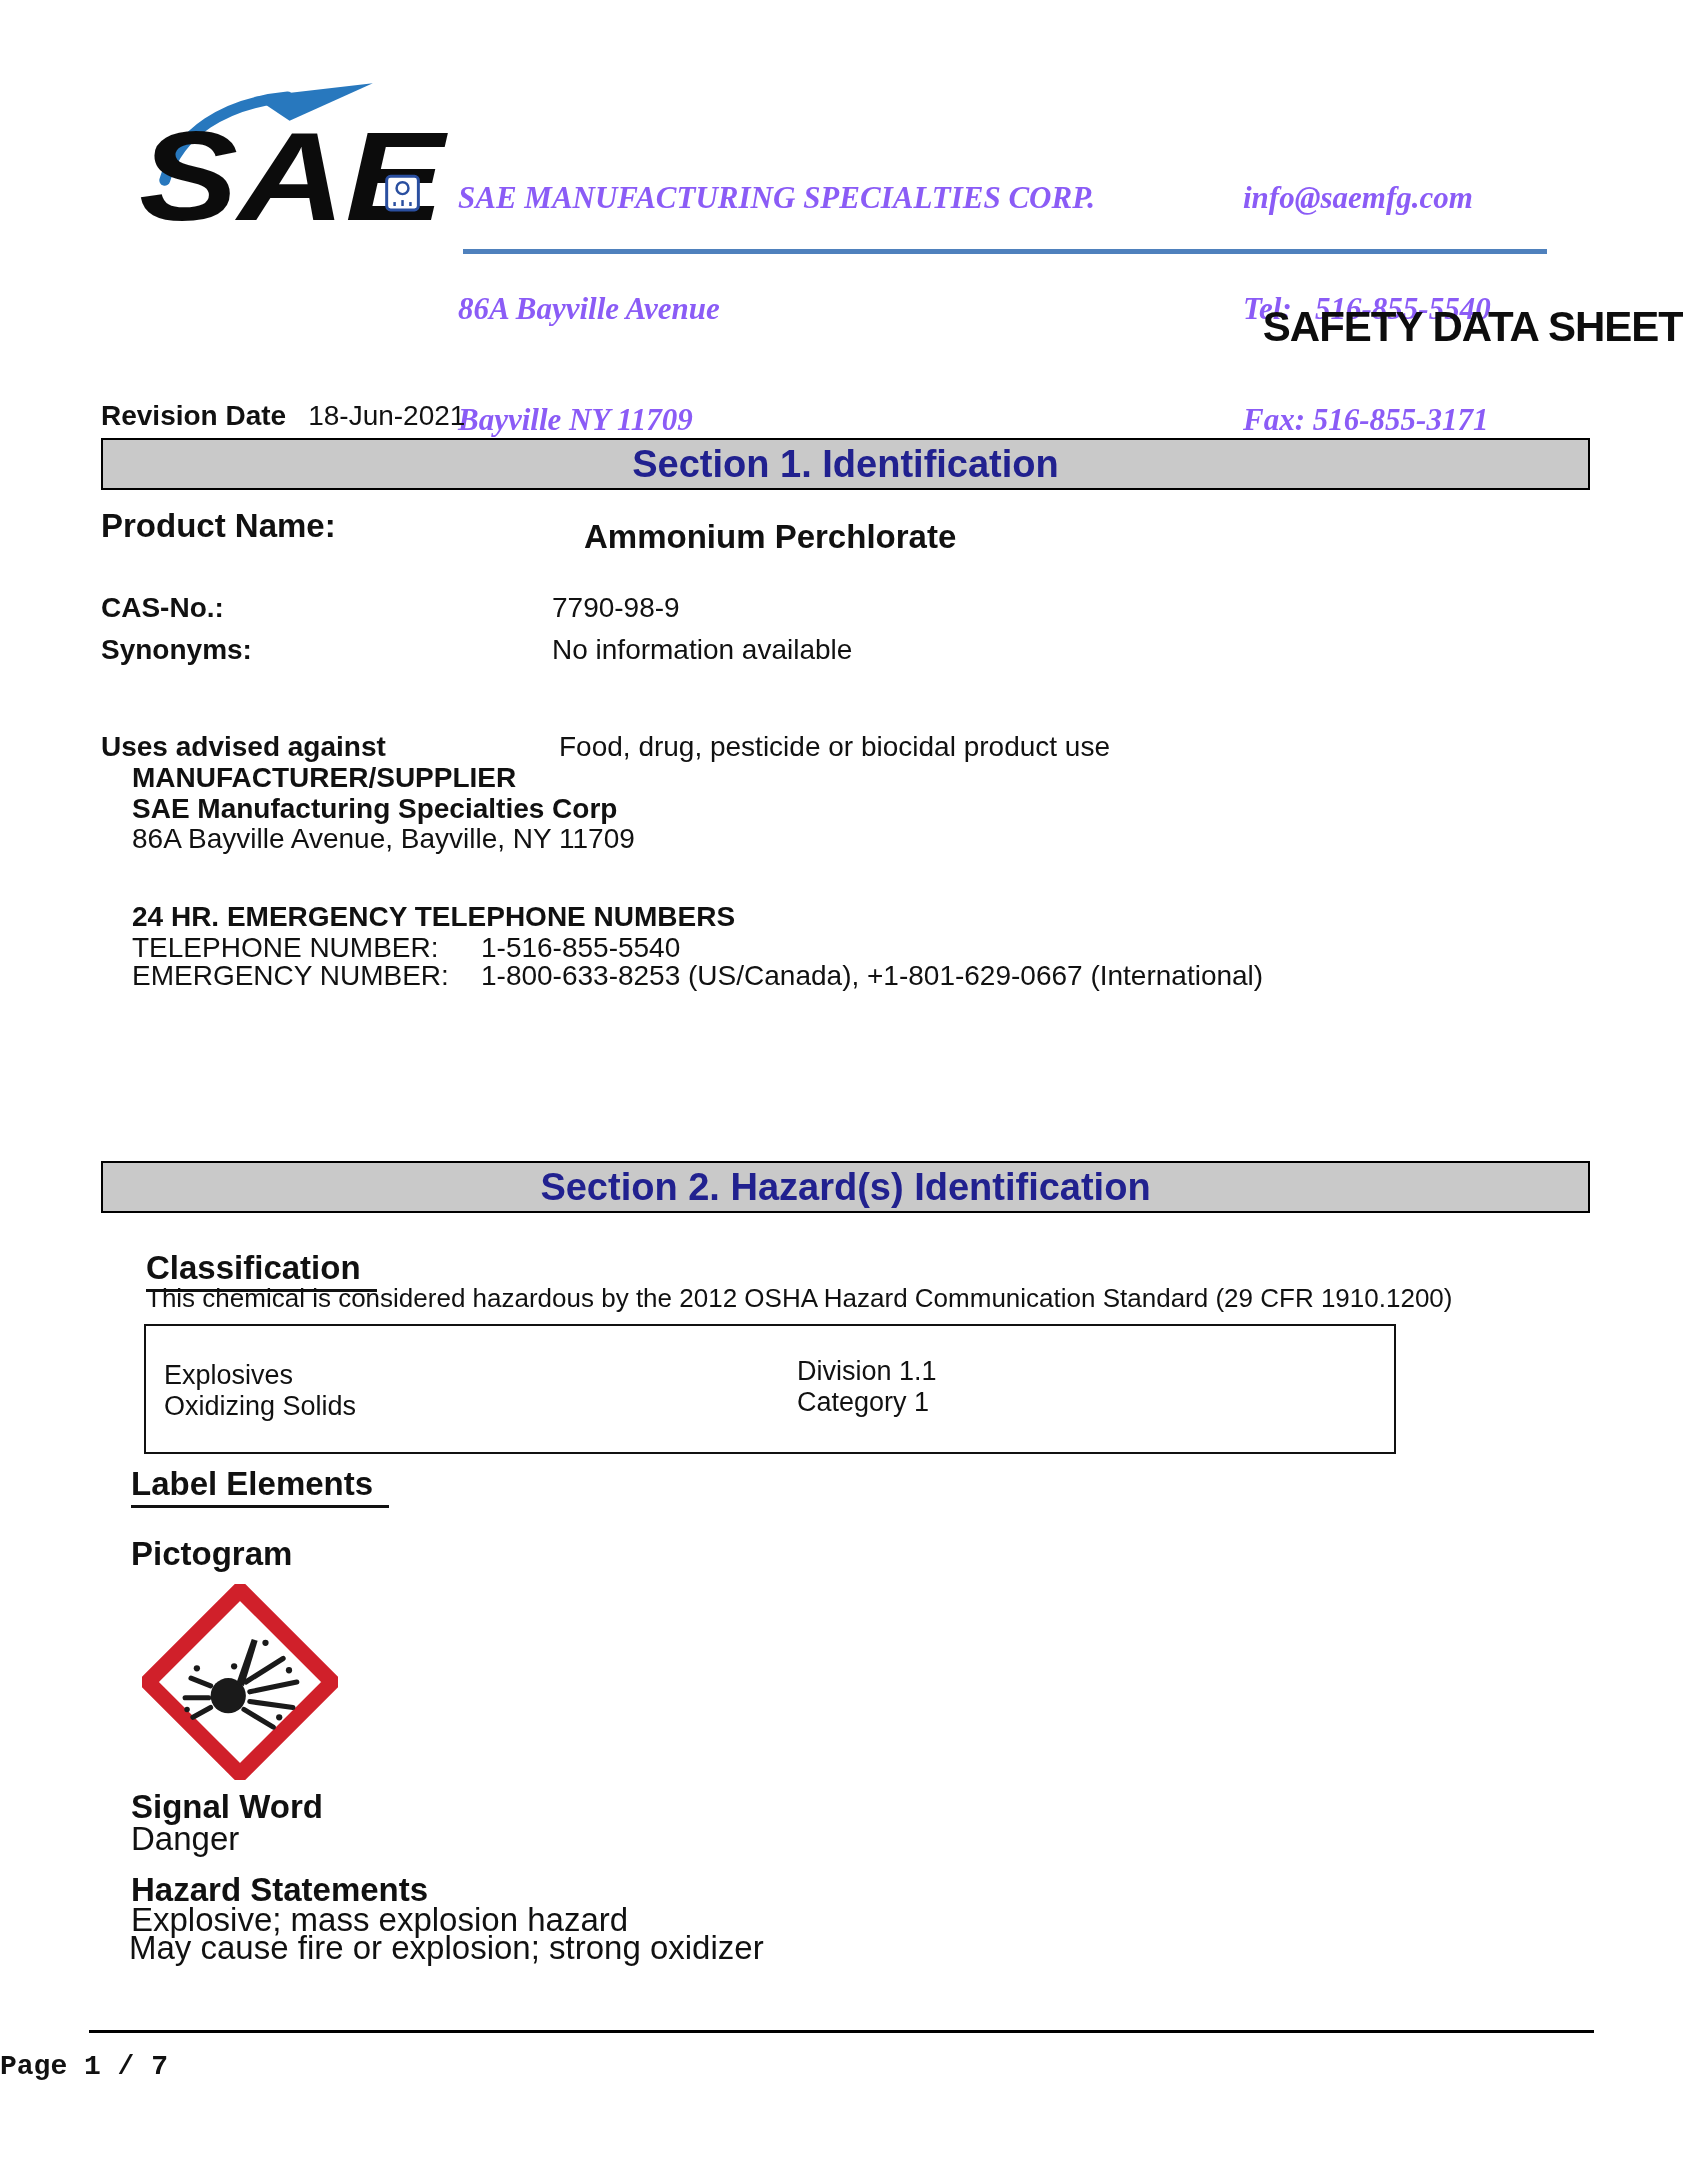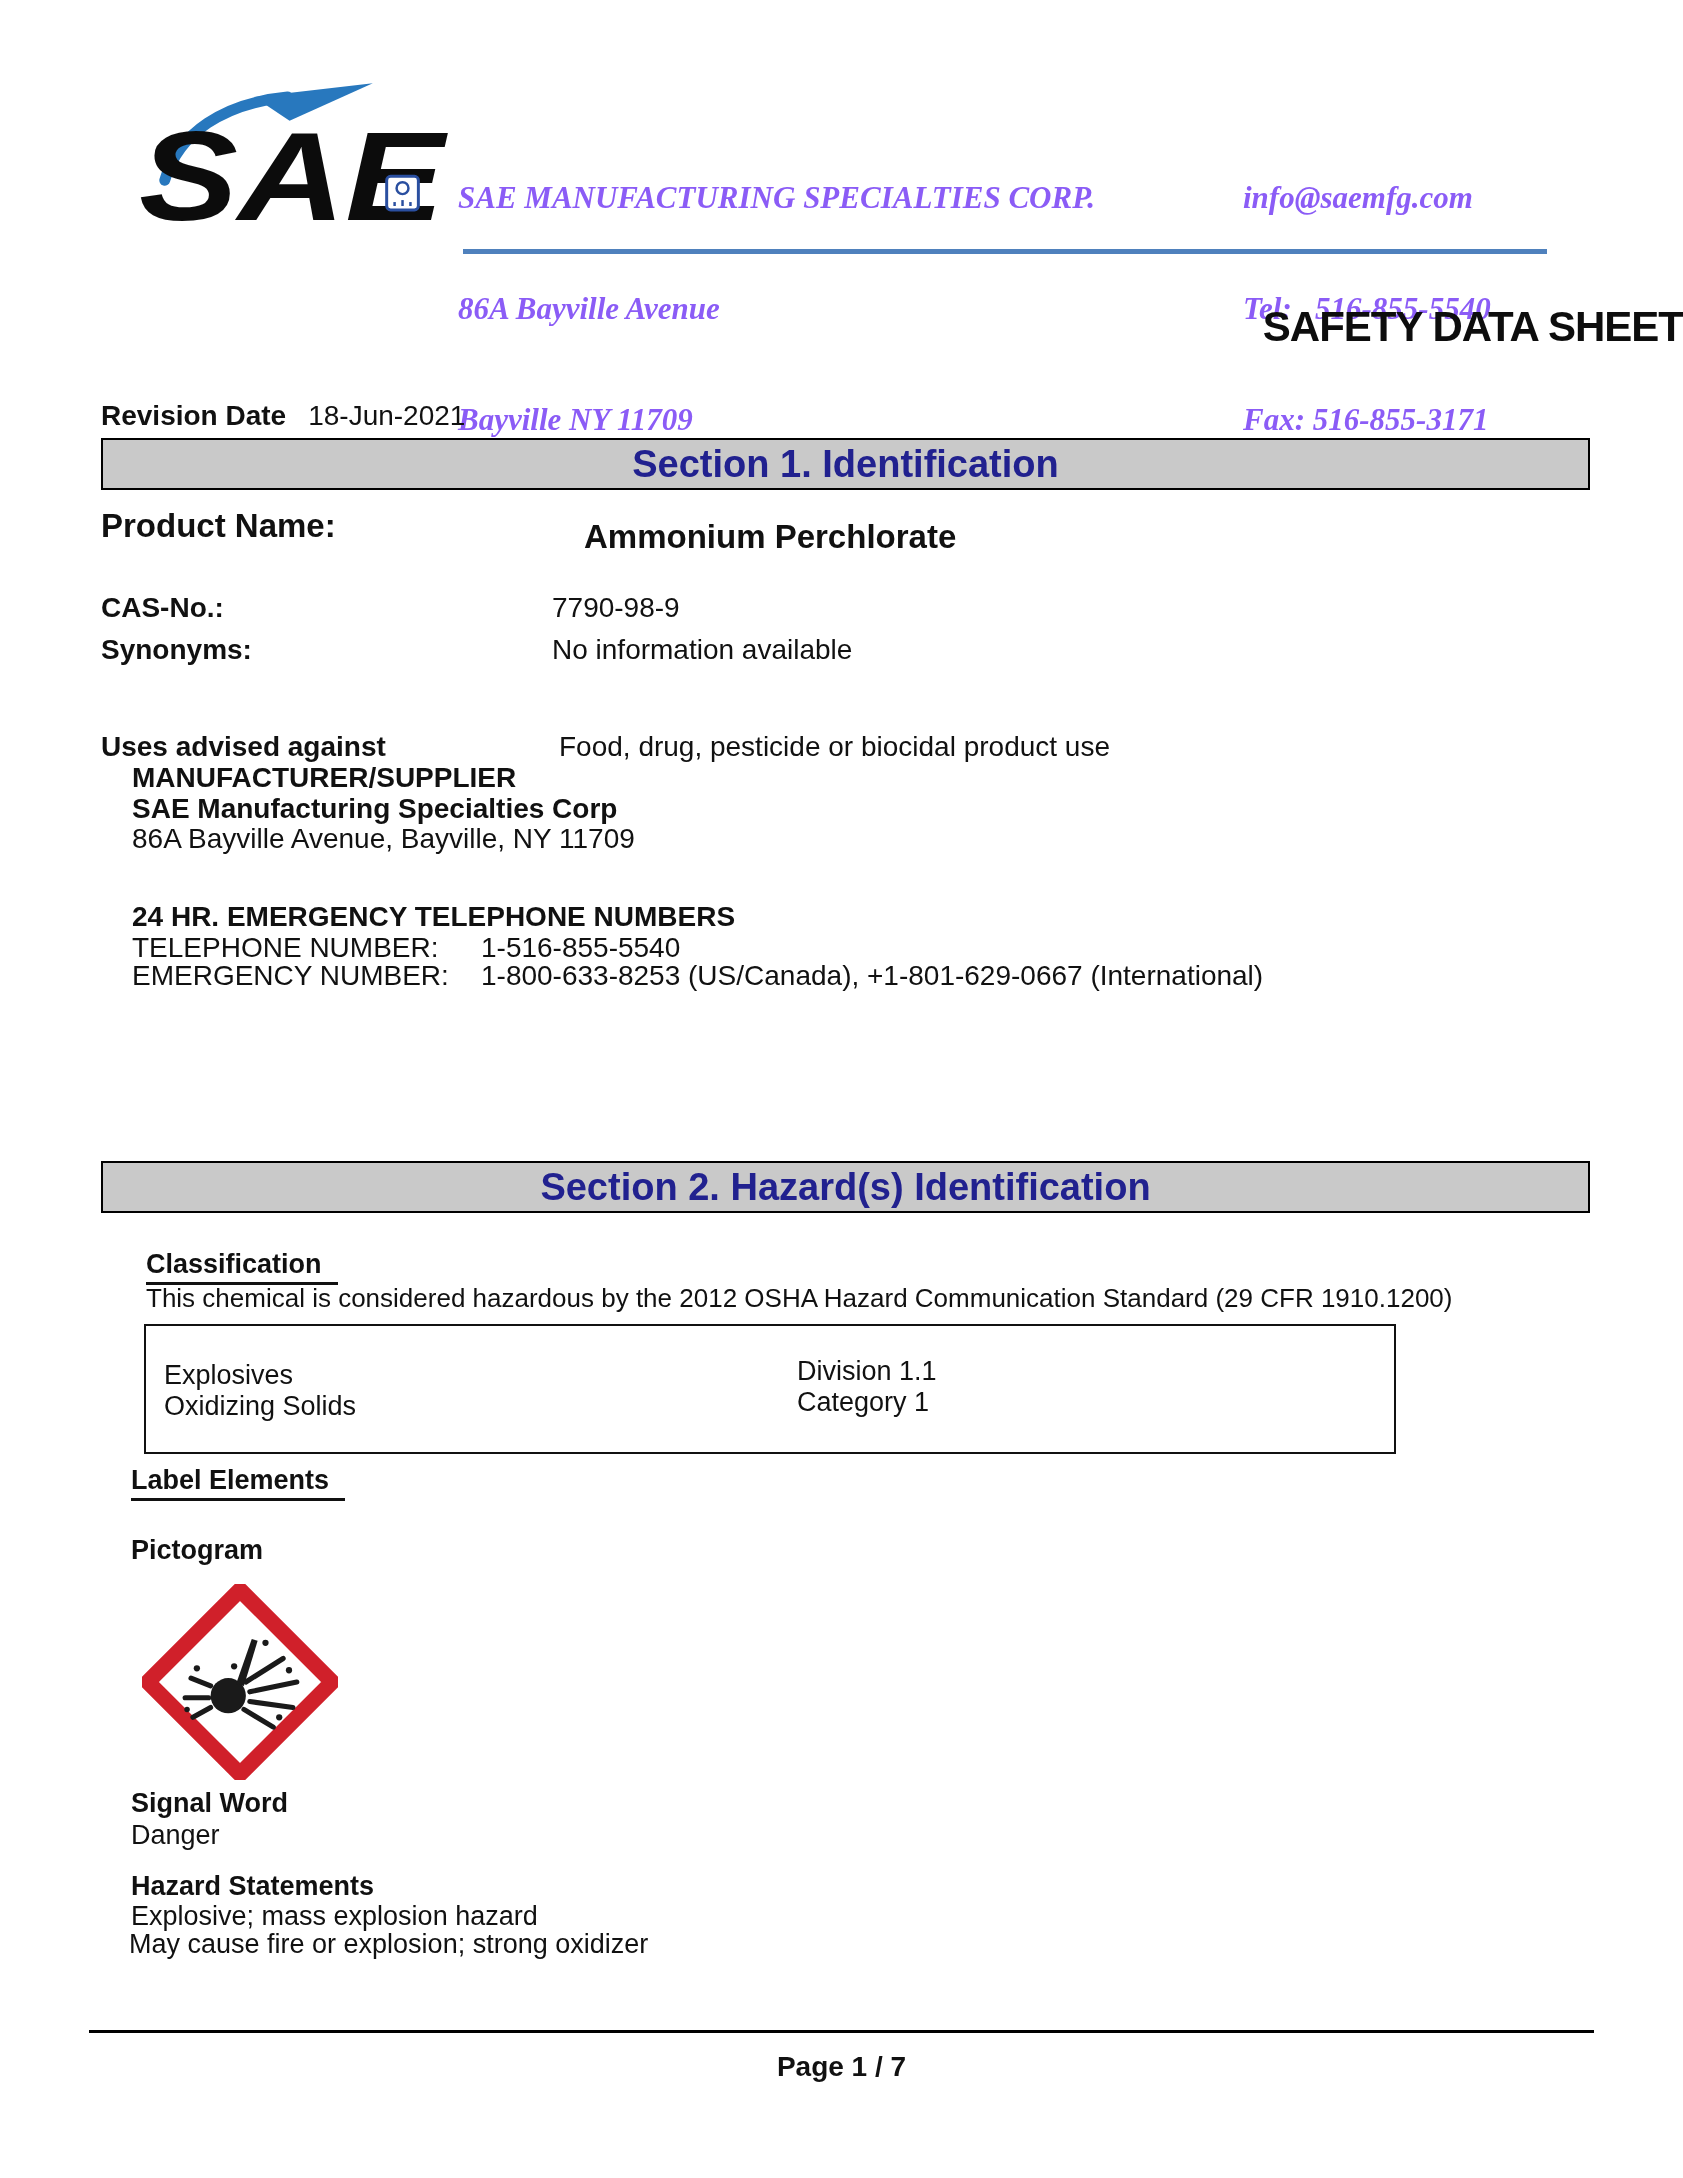--- a/index.html
+++ b/index.html
@@ -18,26 +18,26 @@
   .rev-line .val{font-weight:normal;margin-left:22px;}
   .sec-bar{left:101px;width:1485px;height:48px;background:#c9c9c9;border:2px solid #000;
            text-align:center;font-size:38px;font-weight:bold;line-height:48px;}
   .sec-bar-inner{color:#21218f;}
   .fld-label{left:101px;font-size:28px;font-weight:bold;}
   .fld-value{left:552px;font-size:28px;}
   .big{font-size:33px;}
   .mfr{left:132px;font-size:28px;}
   .em-val{left:481px;font-size:28px;}
   .underlined{border-bottom:3px solid #111;padding-right:16px;padding-bottom:2px;display:inline-block;}
-  .s2txt{left:146px;font-size:27px;}
+  .s2txt{left:146px;font-size:33px;}
   .hazard-box{left:144px;top:1324px;width:1248px;height:126px;border:2px solid #111;}
   .hz-cell{position:absolute;font-size:27px;white-space:nowrap;}
   .blue-rule{left:463px;top:249px;width:1084px;height:5px;background:#4f81bd;}
   .footer-rule{left:89px;top:2030px;width:1505px;height:3px;background:#000;}
-  .footer-text{left:0;right:0;top:2051px;text-align:center;font-size:28px;font-weight:bold;}
+  .footer-text{left:0;right:0;top:2051px;text-align:left;font-size:28px;font-weight:bold;font-family:Liberation Mono, monospace;}
 </style>
 </head>
 <body>
 
 <div class="page">
 
   <svg class="abs" style="left:139px;top:81px;" width="319" height="147" viewBox="0 0 322 148" aria-hidden="true">
 
     <path d="M 26,100 C 40,52 86,22 150,16" fill="none" stroke="#2878be" stroke-width="11" stroke-linecap="round"></path>
 

